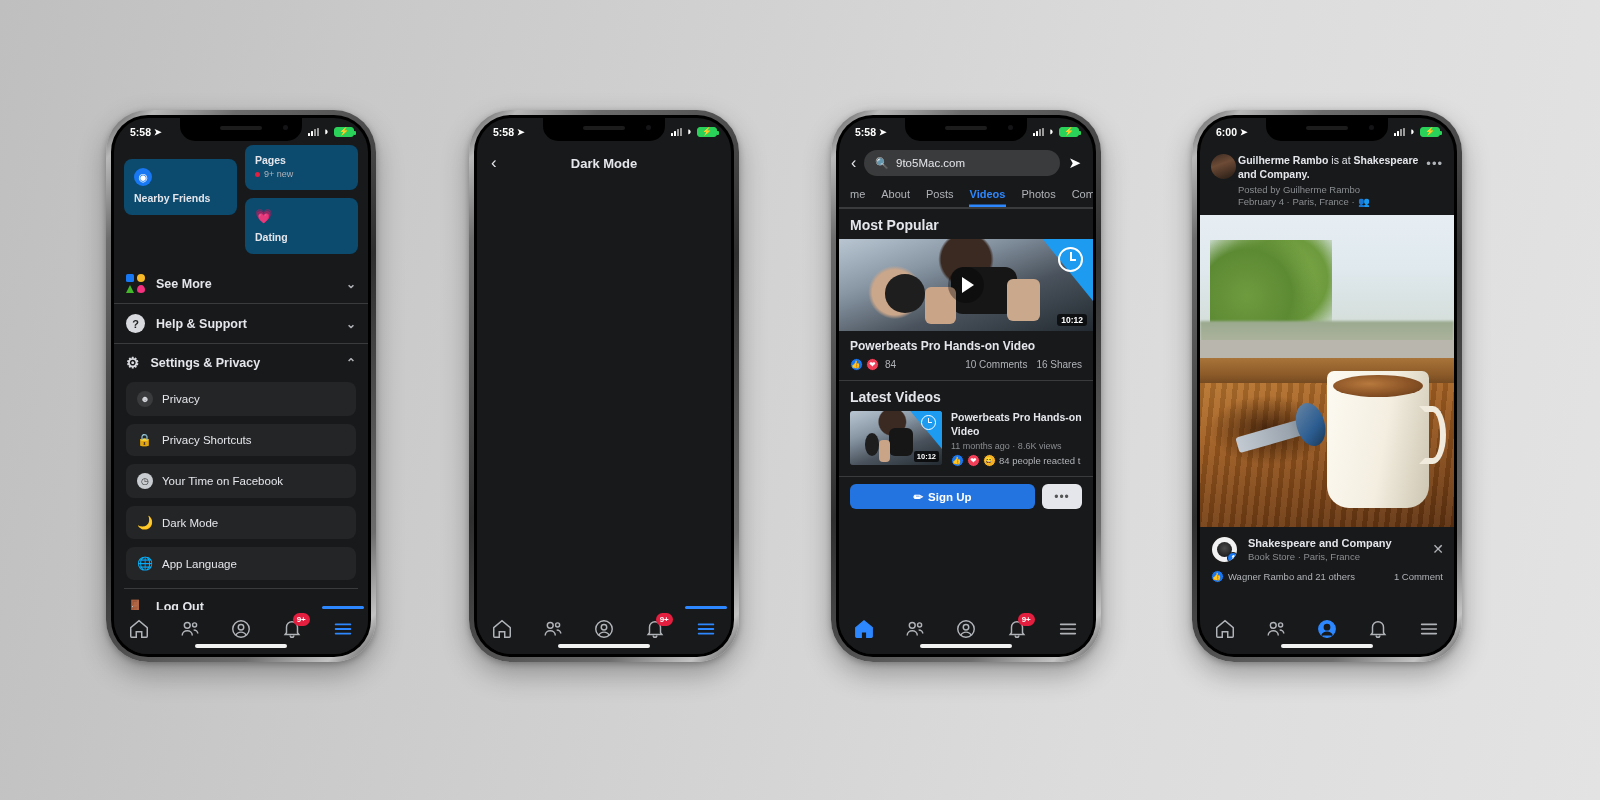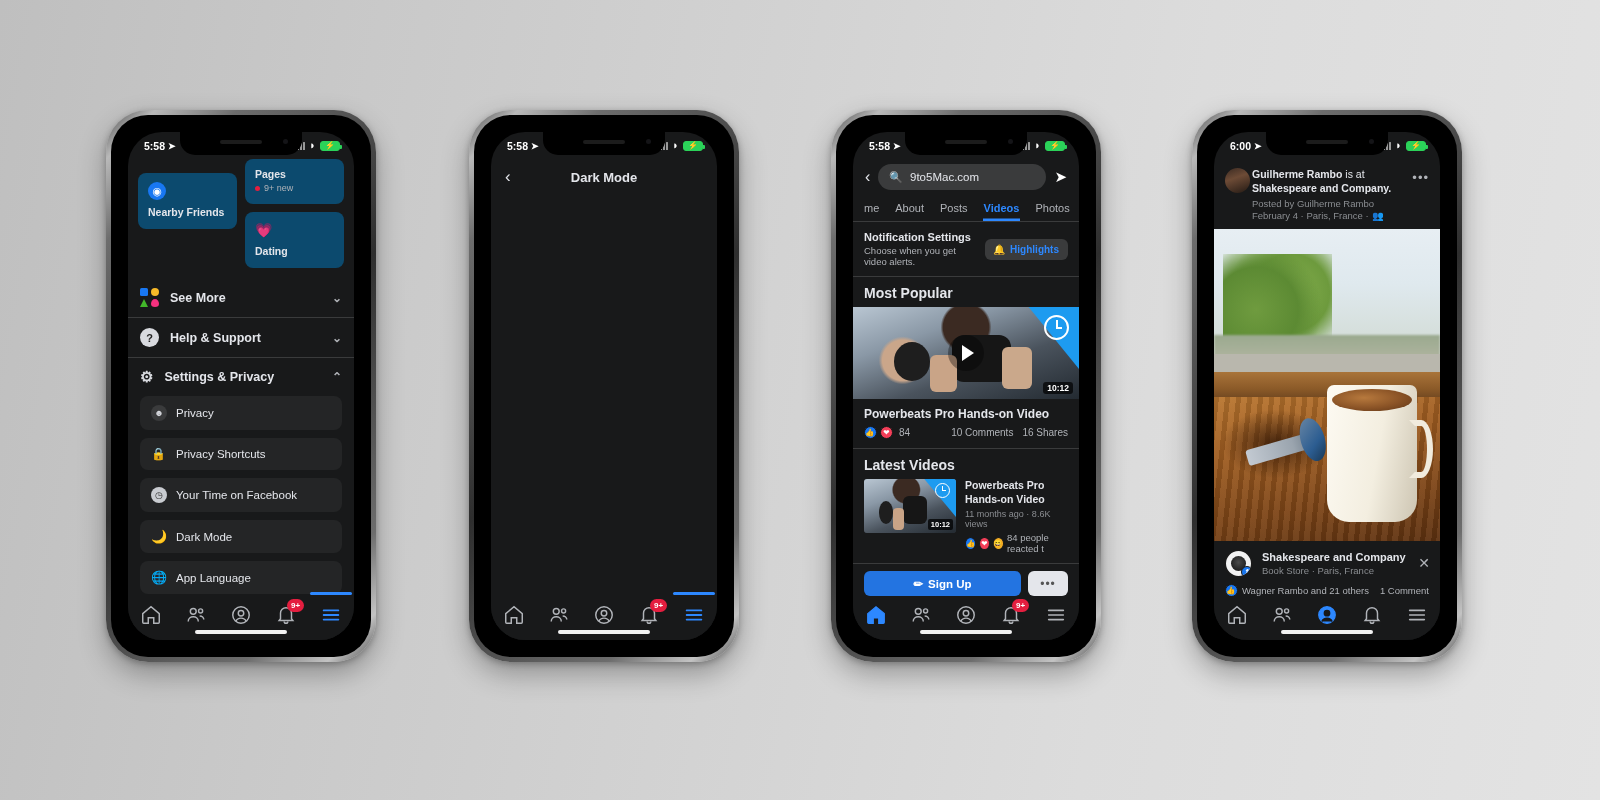--- a/index.html
+++ b/index.html
@@ -19,21 +19,21 @@
     width: 270px; height: 552px;
     border-radius: 42px;
     background: linear-gradient(135deg,#4a4a4a 0%, #b9b9b9 6%, #6d6d6d 16%, #2e2e2e 50%, #6d6d6d 84%, #c3c3c3 94%, #4a4a4a 100%);
     padding: 5px;
     box-shadow: 0 12px 28px rgba(0,0,0,.30), 0 2px 6px rgba(0,0,0,.25);
   }
   .phone-inner {
     width: 100%; height: 100%;
     border-radius: 37px;
     background: #000;
-    padding: 17px;
+    padding: 3px;
     overflow: hidden;
   }
   .screen {
     position: relative;
     width: 100%; height: 100%;
     border-radius: 34px;
     overflow: hidden;
     background: #18191a;
     color: #e4e6eb;
   }
@@ -518,30 +518,20 @@
 
       <div class="tabsrow">
         <span class="t">me</span>
         <span class="t">About</span>
         <span class="t">Posts</span>
         <span class="t active">Videos</span>
         <span class="t">Photos</span>
         <span class="t">Community</span>
       </div>
 
-      <div class="notif-row">
-        <div>
-          <div class="t1">Notification Settings</div>
-          <div class="t2">Choose when you get video alerts.</div>
-        </div>
-        <div class="hl-btn">
-          <span>🔔</span>
-          <span>Highlights</span>
-        </div>
-      </div>
       <div class="row-sep"></div>
 
       <div class="sect-title">Most Popular</div>
       <div class="thumb">
         <div style="position:absolute;inset:0;background:
              radial-gradient(circle at 22% 58%, #caa68a 0 11%, rgba(202,166,138,0) 13%),
              radial-gradient(circle at 50% 22%, #3b2a22 0 17%, rgba(59,42,34,0) 19%),
              linear-gradient(160deg,#b9c6d2 0%, #8a98a6 30%, #4a535d 62%, #232a31 100%);"></div>
         <div style="position:absolute;left:18%;top:38%;width:16%;height:42%;background:#1e1e1e;border-radius:50%"></div>
         <div style="position:absolute;left:44%;top:30%;width:26%;height:52%;background:#161616;border-radius:12px"></div>

